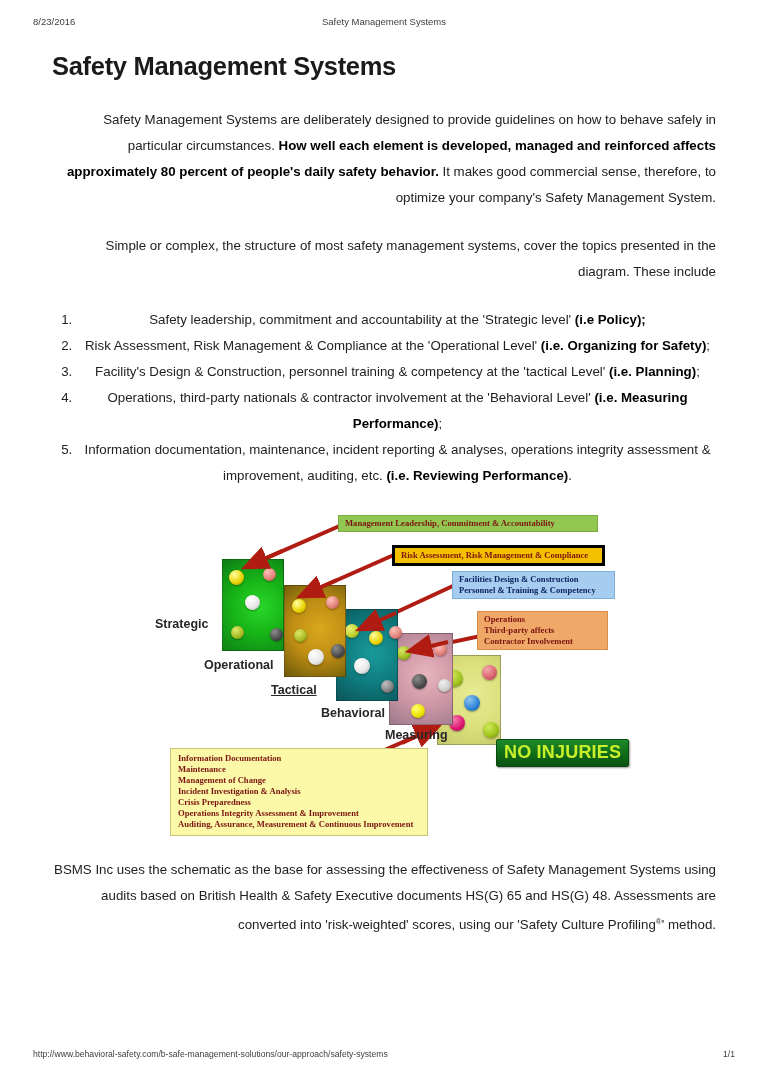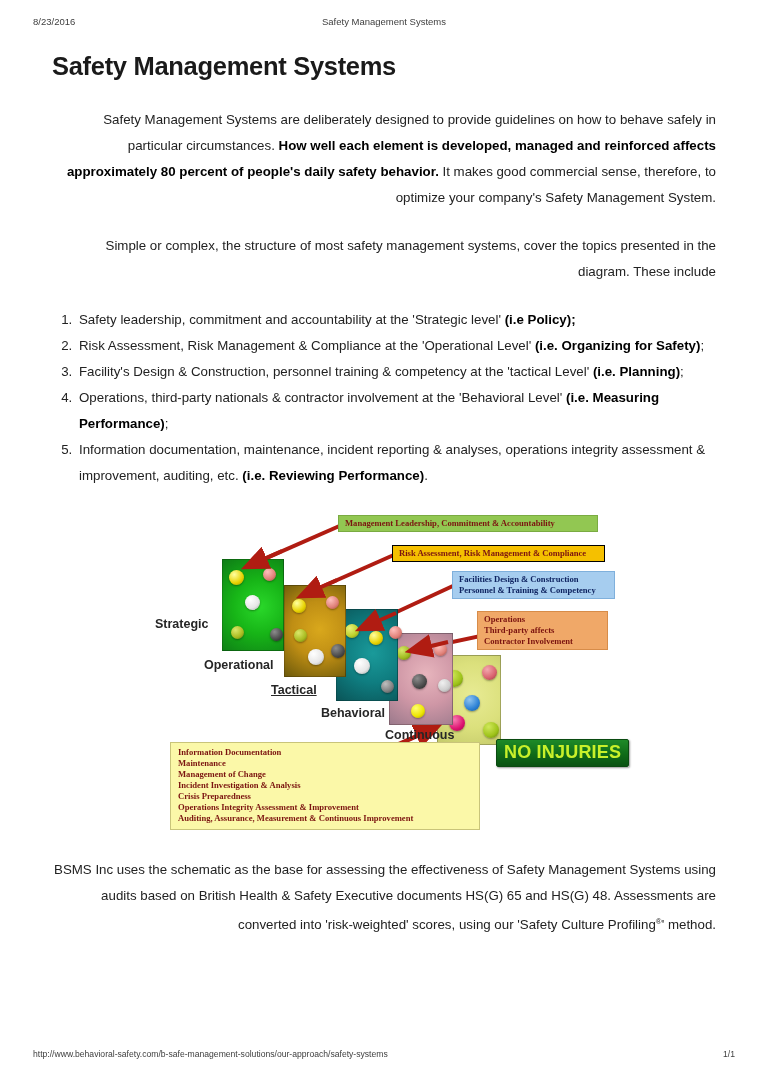--- a/index.html
+++ b/index.html
@@ -64,20 +64,21 @@
   ol.topic-list {
     margin: 0 0 0 0;
     padding-left: 24px;
     font-size: 13.3px;
     line-height: 26px;
     color: #222;
   }
   ol.topic-list li {
     margin: 0 0 0 0;
     padding-left: 3px;
+    text-align: center;
   }
   ol.topic-list li b { font-weight: bold; color: #000; }
 
   sup.reg { font-size: 8px; vertical-align: super; }
 
   
   .diagram {
     position: relative;
     width: 664px;
     height: 330px;
@@ -114,21 +115,21 @@
     position: absolute;
     box-sizing: border-box;
     font-family: "Liberation Serif", serif;
     font-weight: bold;
     font-size: 8.6px;
     line-height: 11px;
     padding: 2px 5px 2px 6px;
     white-space: nowrap;
   }
   .c-green  { background: #92c752; border: 1px solid #7aab42; color: #7b1410; }
-  .c-gold   { background: #f5c000; border: 1px solid #000000; color: #7b1410; }
+  .c-gold   { background: #f5c000; border: 3px solid #000000; color: #7b1410; }
   .c-blue   { background: #a6cdef; border: 1px solid #7fb0dc; color: #0f2461; }
   .c-orange { background: #f0a868; border: 1px solid #d78c49; color: #7b1410; }
   .c-yellow { background: #fbf8a8; border: 1px solid #c9c47a; color: #7b1410;
               white-space: normal; padding: 4px 6px 5px 7px; }
 
   .no-injuries {
     position: absolute;
     background: linear-gradient(180deg, #1e8a28 0%, #0f6b18 55%, #0a5212 100%);
     border: 1px solid #0a4a10;
     border-radius: 2px;
@@ -238,42 +239,42 @@
       <line x1="285" y1="75" x2="249" y2="91" stroke="#b01c12" stroke-width="4" marker-end="url(#ah2)"></line>
       <line x1="344" y1="108" x2="308" y2="124" stroke="#b01c12" stroke-width="4" marker-end="url(#ah2)"></line>
       <line x1="396" y1="137" x2="358" y2="146" stroke="#b01c12" stroke-width="4" marker-end="url(#ah2)"></line>
       <line x1="350" y1="238" x2="385" y2="222" stroke="#b01c12" stroke-width="4" marker-end="url(#ah2)"></line>
     </svg>
 
     <span class="level-label" style="left:103px; top:112px;  z-index:7;">Strategic</span>
     <span class="level-label" style="left:152px; top:153px;  z-index:7;">Operational</span>
     <span class="level-label" style="left:219px; top:178px;  z-index:7;text-decoration:underline;">Tactical</span>
     <span class="level-label" style="left:269px; top:201px;  z-index:7;">Behavioral</span>
-    <span class="level-label" style="left:333px; top:223px;  z-index:7;">Continuous</span>
+    <span class="level-label" style="left:333px; top:223px;  z-index:7;">Measuring</span>
 
     <div class="callout c-green" style="left:286px; top:10px; width:260px; z-index:8;">
       <span>Management Leadership, Commitment &amp; Accountability</span>
     </div>
 
     <div class="callout c-gold" style="left:340px; top:40px; width:213px; z-index:8;">
       <span>Risk Assessment, Risk Management &amp; Compliance</span>
     </div>
 
     <div class="callout c-blue" style="left:400px; top:66px; width:163px; z-index:8;">
       <div>Facilities Design &amp; Construction</div>
       <div>Personnel &amp; Training &amp; Competency</div>
     </div>
 
     <div class="callout c-orange" style="left:425px; top:106px; width:131px; z-index:8;">
       <div>Operations</div>
       <div>Third-party affects</div>
       <div>Contractor Involvement</div>
     </div>
 
-    <div class="callout c-yellow" style="left:118px; top:237px; width:310px; z-index:8;">
+    <div class="callout c-yellow" style="left:118px; top:243px; width:258px; z-index:8;">
       <div>Information Documentation</div>
       <div>Maintenance</div>
       <div>Management of Change</div>
       <div>Incident Investigation &amp; Analysis</div>
       <div>Crisis Preparedness</div>
       <div>Operations Integrity Assessment &amp; Improvement</div>
       <div>Auditing, Assurance, Measurement &amp; Continuous Improvement</div>
     </div>
 
     <div class="no-injuries" style="left:444px; top:234px; z-index:9;">NO INJURIES</div>

